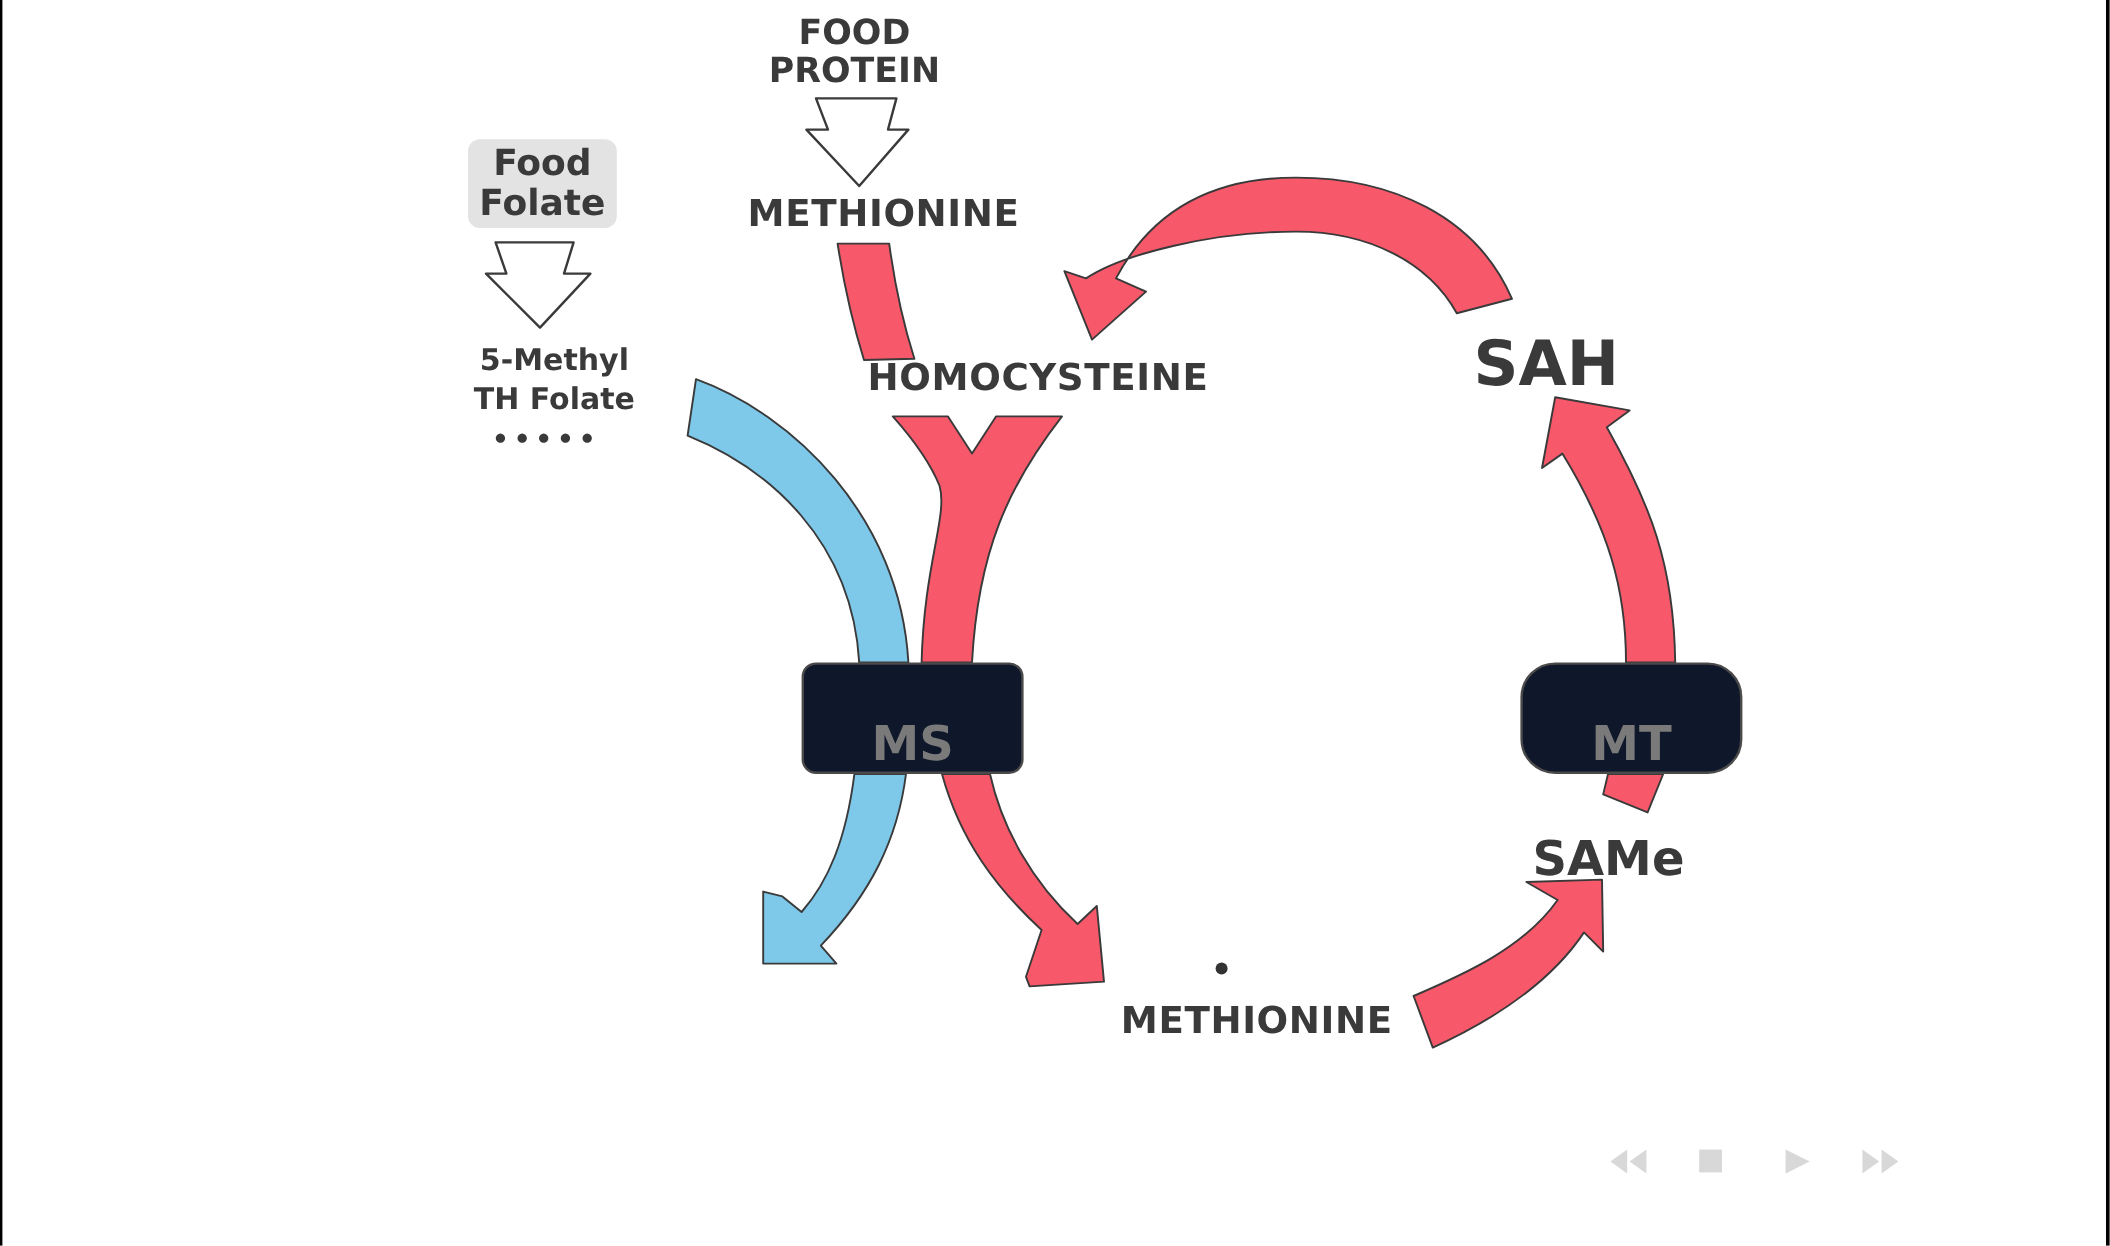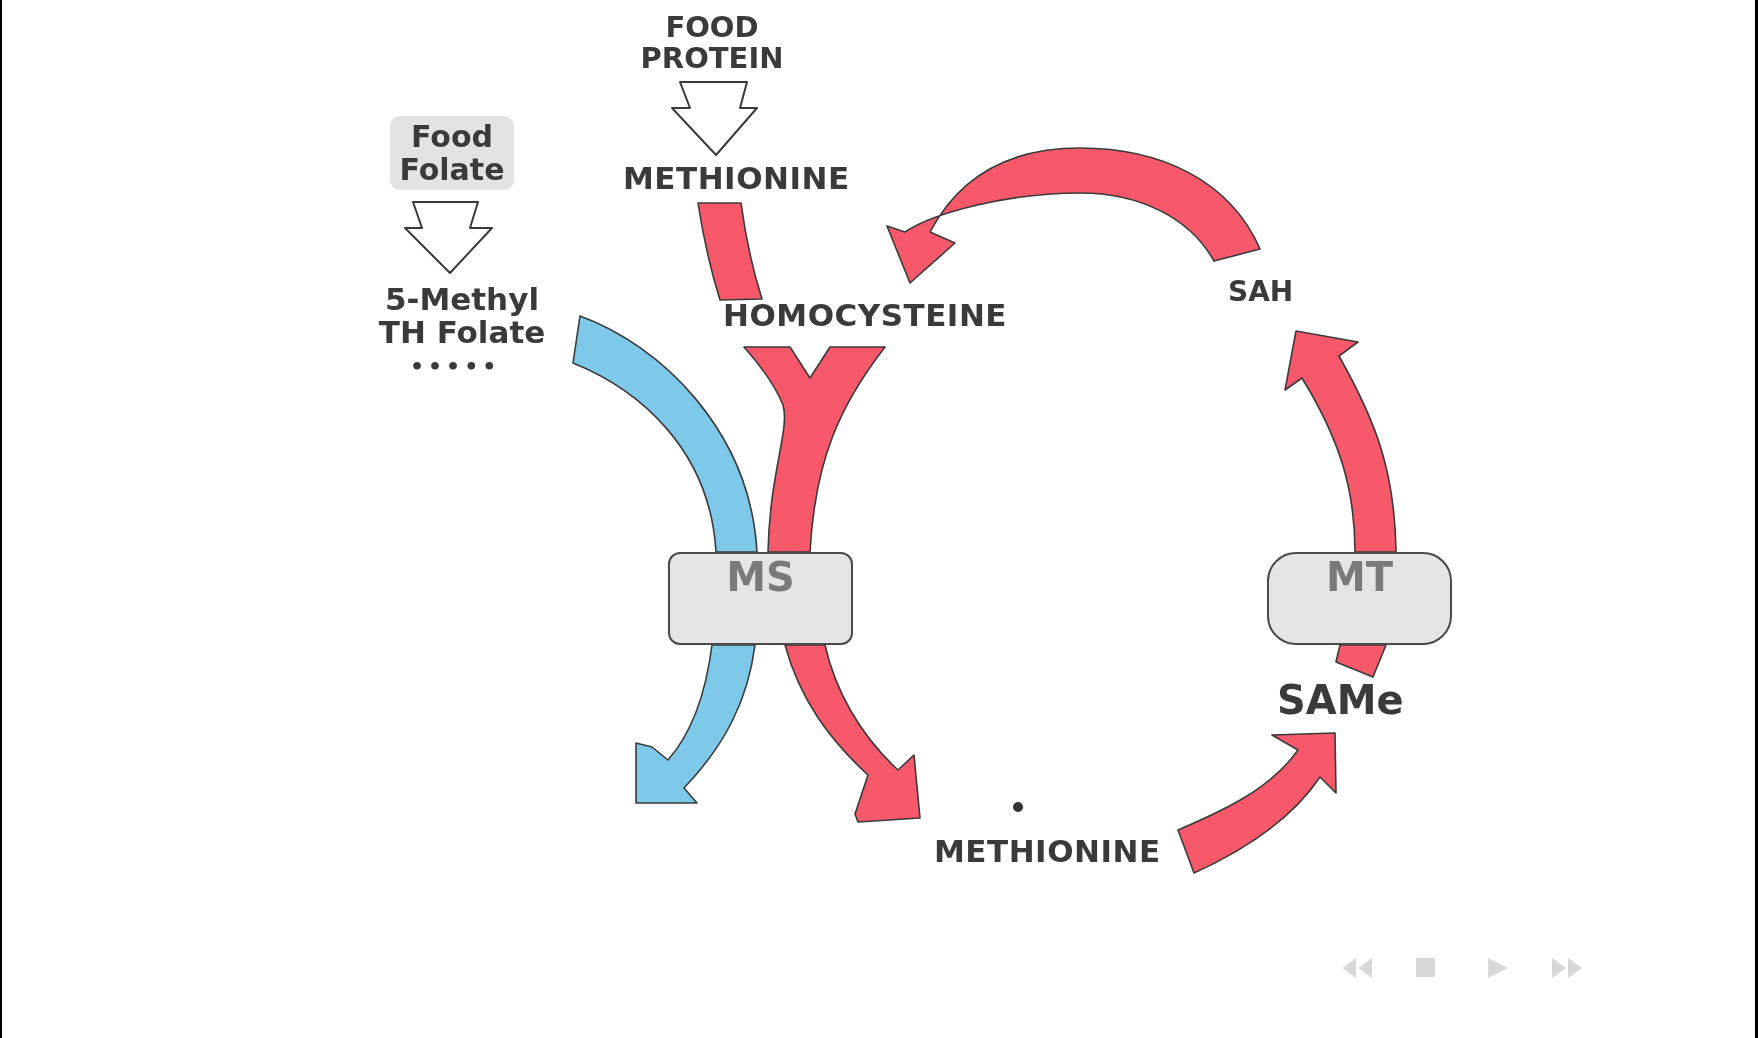--- a/index.html
+++ b/index.html
@@ -5,28 +5,28 @@
   html, body { margin:0; padding:0; background:#fff; }
   body { width:1758px; height:1038px; position:relative; overflow:hidden; font-family:"DejaVu Sans", sans-serif; }
   .frame-left { position:absolute; left:0; top:0; width:2px; height:1038px; background:#000; }
   .frame-right { position:absolute; right:0; top:0; width:3px; height:1038px; background:#000; }
   svg.diagram { position:absolute; left:0; top:0; }
   .lbl { position:absolute; color:#3a3a3a; font-weight:bold; white-space:nowrap; line-height:1;text-align:center; }
   .caps { font-size:31px; letter-spacing:0.5px; }
   .food-protein { left:636px; top:12px; width:152px; text-align:center; font-size:29px; line-height:31px; font-weight:bold; color:#3a3a3a; }
   .food-folate-box { position:absolute; left:390px; top:116px; width:124px; height:74px; background:#e3e3e3; border-radius:10px; }
   .food-folate { left:390px; top:120px; width:124px; text-align:center; font-size:30px; line-height:33px; font-weight:bold; color:#3a3a3a; }
-  .methyl { left:372px; top:283px; width:180px; text-align:center; font-size:31px; line-height:33px; }
+  .methyl { left:372px; top:283px; width:180px; text-align:center; font-size:25px; line-height:33px; }
   .dots { left:410px; top:356px; font-size:22px; letter-spacing:4px; }
   .meth-top { left:623px; top:163px; }
   .homo { left:723px; top:300px; }
-  .sah { left:1228px; top:278px; font-size:28px; }
-  .same { left:1277px; top:680px; font-size:40px; }
+  .sah { left:1228px; top:278px; font-size:52px; }
+  .same { left:1277px; top:696px; font-size:40px; }
   .meth-bot { left:934px; top:836px; }
-  .enzyme { position:absolute; background:#e5e5e5; border:2px solid #4a4a4a; border-radius:12px; display:flex; align-items:flex-start; justify-content:center; font-size:40px; font-weight:bold; color:#7a7a7a; box-sizing:border-box; }
+  .enzyme { position:absolute; background:#0f172a; border:2px solid #4a4a4a; border-radius:12px; display:flex; align-items:flex-end; justify-content:center; font-size:40px; font-weight:bold; color:#7a7a7a; box-sizing:border-box; }
   .ms { left:668px; top:552px; width:185px; height:93px; }
   .mt { left:1267px; top:552px; width:185px; height:93px;border-radius:29px; }
   .dot { position:absolute; left:1013px; top:802px; width:10px; height:10px; border-radius:50%; background:#333; }
   .controls { position:absolute; left:1338px; top:954px; width:250px; height:30px; }
   .ctrl { position:absolute; top:0; height:28px; width:40px; cursor:pointer; }
   .ctrl svg { position:absolute; left:0; top:0; }
 </style>
 </head>
 <body>
 

